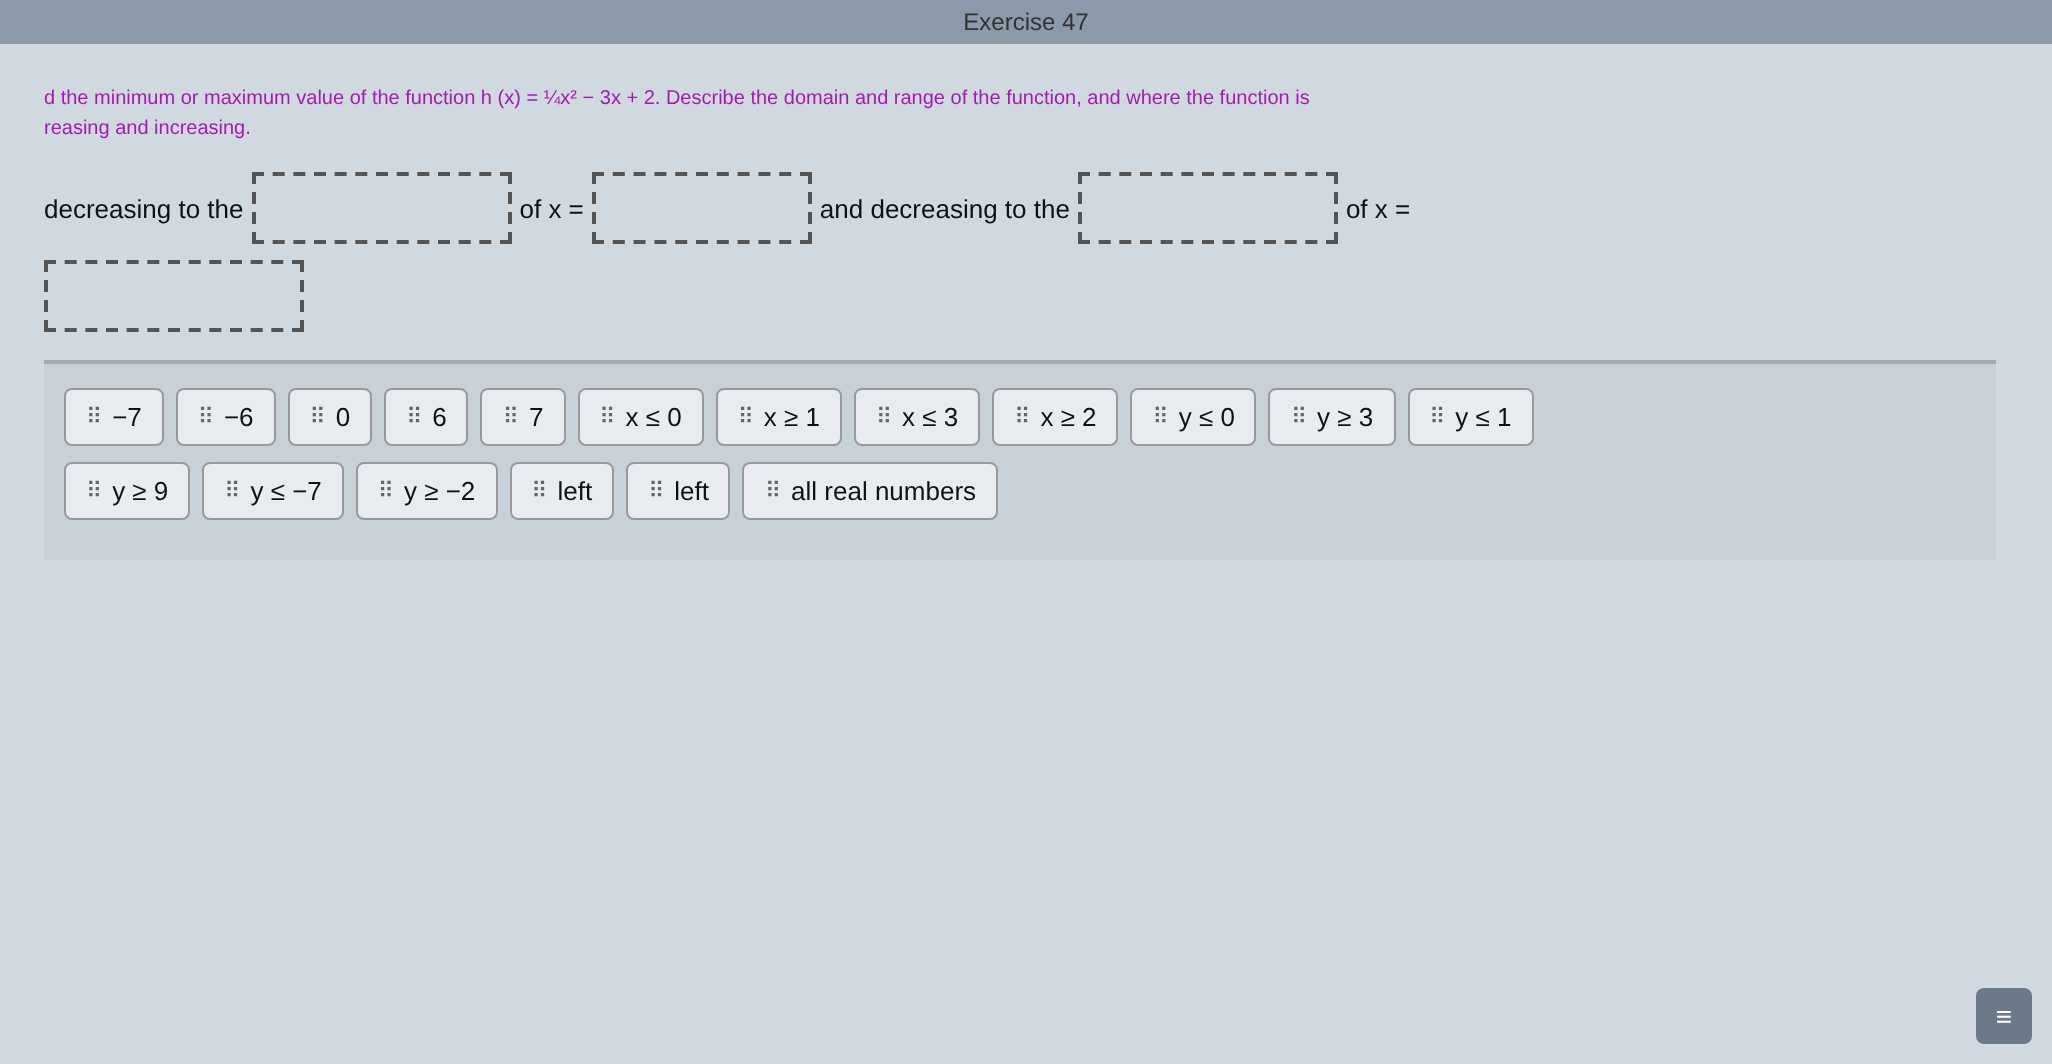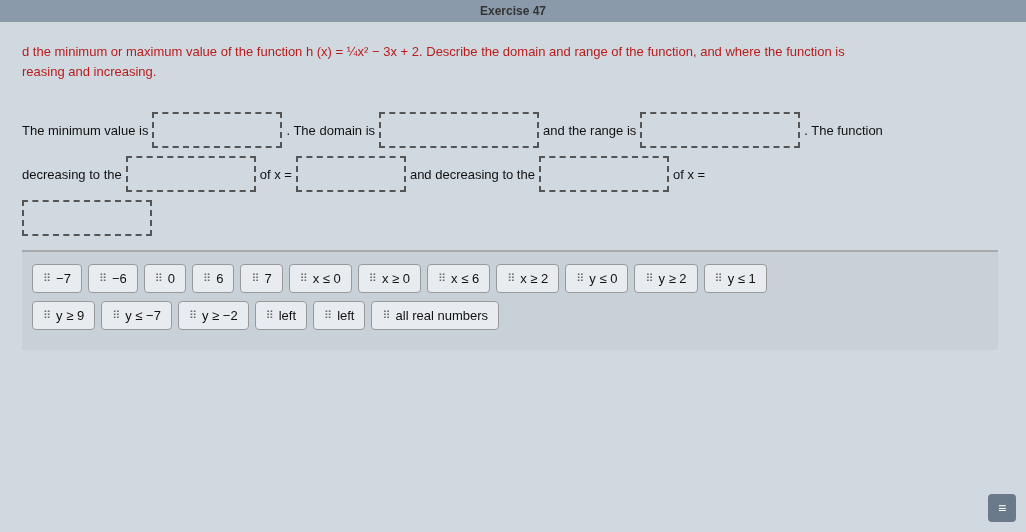--- a/index.html
+++ b/index.html
@@ -31,24 +31,24 @@
       align-items: center;
       justify-content: center;
     }
 
     .content-area {
       margin-top: 24px;
       padding: 8px 12px;
     }
 
     .problem-text {
-      font-size: 13px;
-      color: #b91c1c;
+      font-size: 10px;
+      color: #a21caf;
       line-height: 1.5;
-      margin-bottom: 31px;
+      margin-bottom: 14px;
     }
 
     .fill-in-section {
       margin-bottom: 14px;
     }
 
     .fill-row {
       display: flex;
       align-items: center;
       flex-wrap: wrap;
@@ -134,50 +134,40 @@
       font-size: 14px;
     }
 
     .exercise-label {
       color: #333;
       font-size: 12px;
       position: absolute;
       top: 4px;
       left: 50%;
       transform: translateX(-50%);
-      font-weight: bold;
     }
   </style>
 </head>
 <body>
 
 <div class="main-content">
 
   <div class="top-bar">
     <span class="exercise-label">Exercise 47</span>
   </div>
 
   <div class="content-area">
 
     <div class="problem-text">
       <span>d the minimum or maximum value of the function h (x) = ¼x² − 3x + 2. Describe the domain and range of the function, and where the function is</span><br>
       <span>reasing and increasing.</span>
     </div>
 
     <div class="fill-in-section">
 
-      <div class="fill-row">
-        <span>The minimum value is</span>
-        <span class="blank-box"></span>
-        <span>. The domain is</span>
-        <span class="blank-box-lg"></span>
-        <span>and the range is</span>
-        <span class="blank-box-lg"></span>
-        <span>. The function</span>
-      </div>
 
       <div class="fill-row">
         <span>decreasing to the</span>
         <span class="blank-box"></span>
         <span>of x =</span>
         <span class="blank-box-sm"></span>
         <span>and decreasing to the</span>
         <span class="blank-box"></span>
         <span>of x =</span>
       </div>
@@ -211,37 +201,37 @@
           <div class="tile" draggable="true">
             <span class="tile-dots">⠿</span>
             <span>7</span>
           </div>
           <div class="tile" draggable="true">
             <span class="tile-dots">⠿</span>
             <span>x ≤ 0</span>
           </div>
           <div class="tile" draggable="true">
             <span class="tile-dots">⠿</span>
-            <span>x ≥ 0</span>
-          </div>
-          <div class="tile" draggable="true">
-            <span class="tile-dots">⠿</span>
-            <span>x ≤ 6</span>
+            <span>x ≥ 1</span>
+          </div>
+          <div class="tile" draggable="true">
+            <span class="tile-dots">⠿</span>
+            <span>x ≤ 3</span>
           </div>
           <div class="tile" draggable="true">
             <span class="tile-dots">⠿</span>
             <span>x ≥ 2</span>
           </div>
           <div class="tile" draggable="true">
             <span class="tile-dots">⠿</span>
             <span>y ≤ 0</span>
           </div>
           <div class="tile" draggable="true">
             <span class="tile-dots">⠿</span>
-            <span>y ≥ 2</span>
+            <span>y ≥ 3</span>
           </div>
           <div class="tile" draggable="true">
             <span class="tile-dots">⠿</span>
             <span>y ≤ 1</span>
           </div>
         </div>
       <div class="tiles-row" id="tiles-row-2">
 
       <div class="tile" draggable="true">
             <span class="tile-dots">⠿</span>

